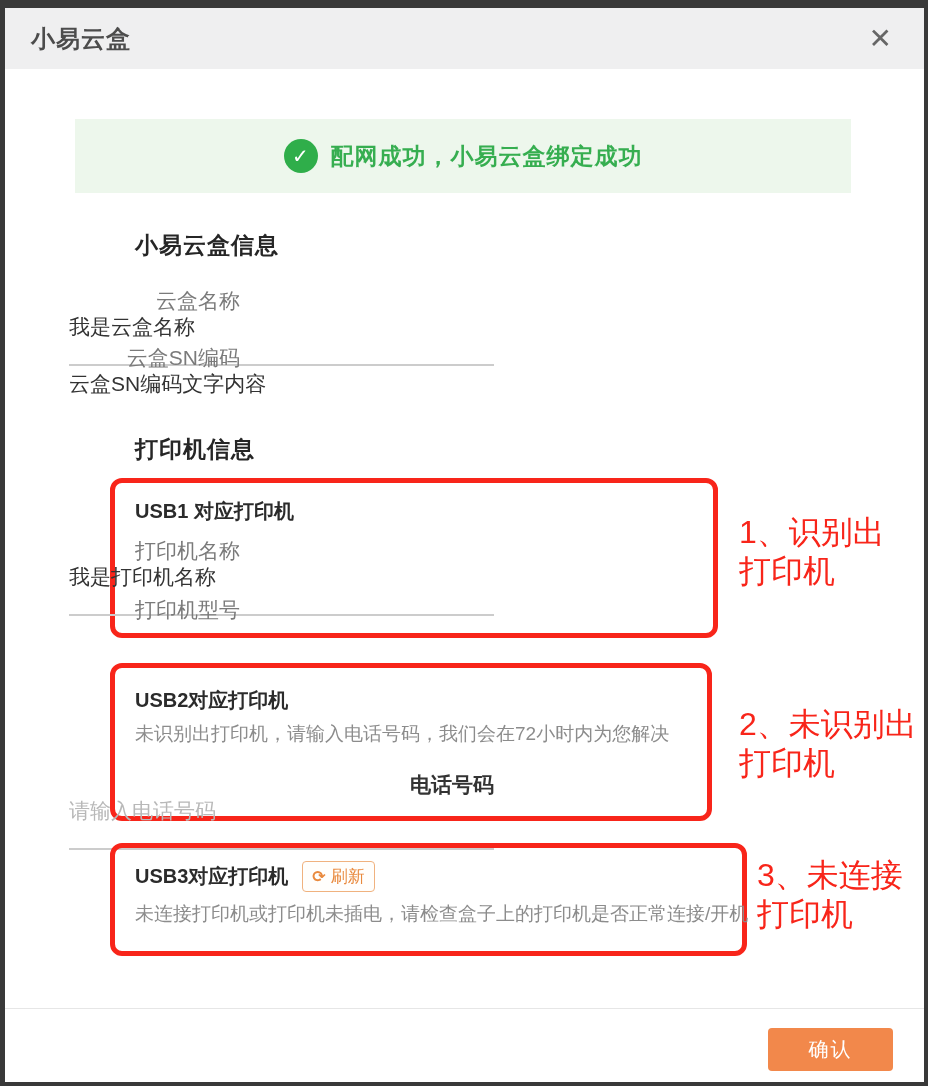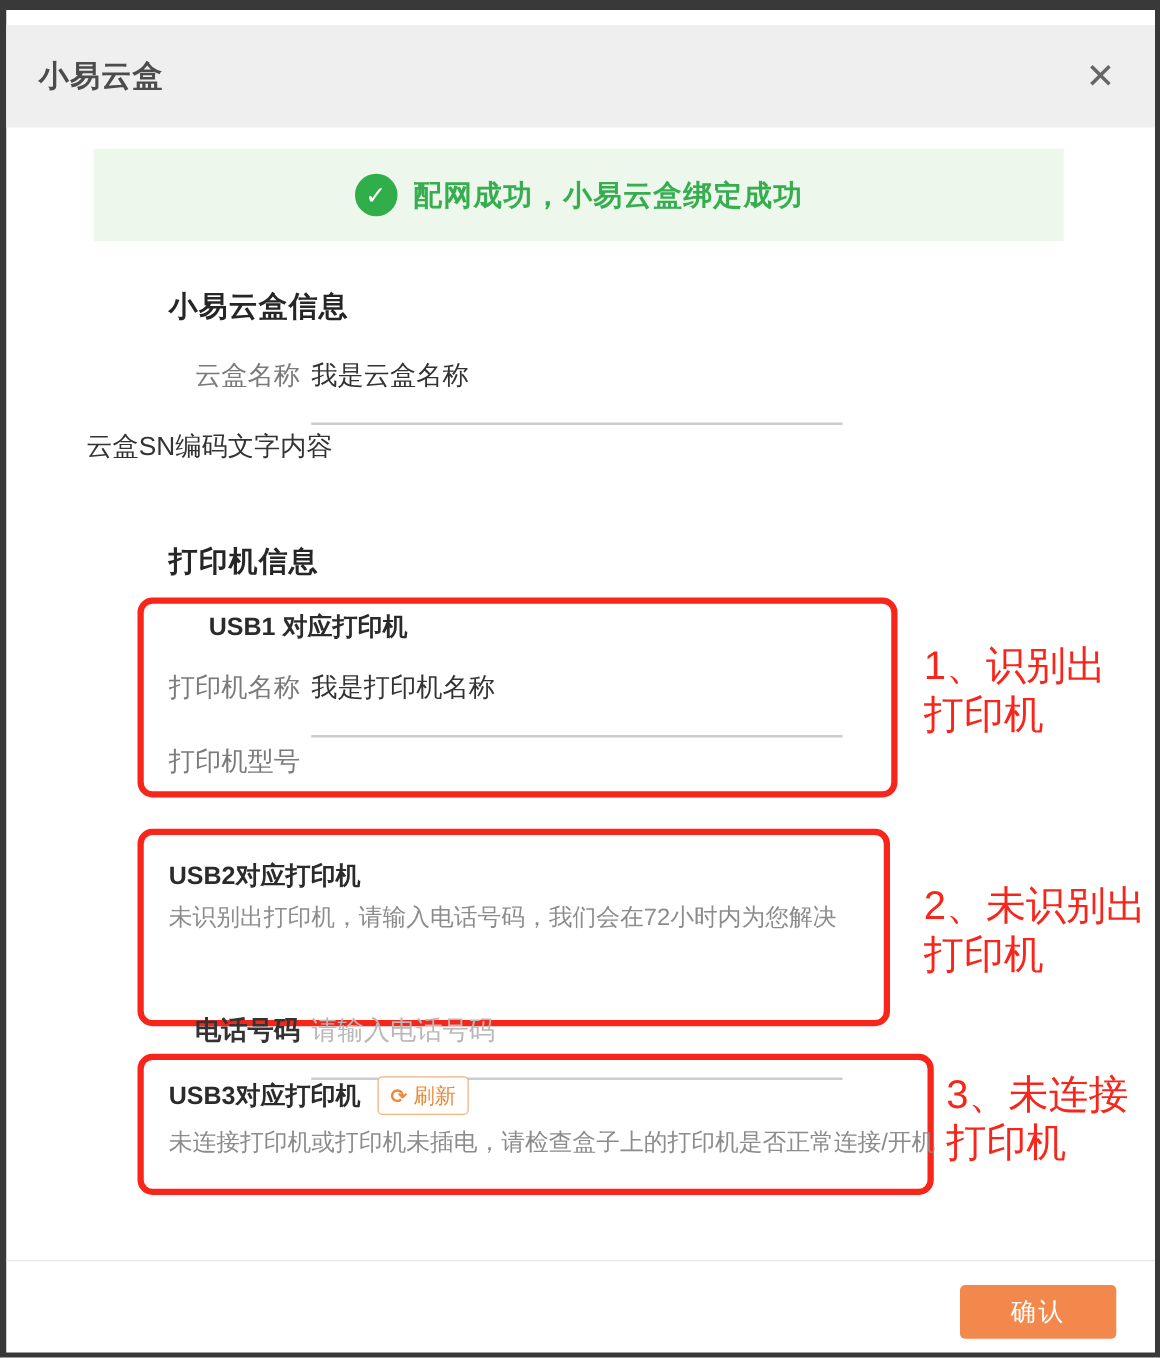--- a/index.html
+++ b/index.html
@@ -8,21 +8,21 @@
     background:#393939;
     font-family:"Liberation Sans","DejaVu Sans",sans-serif;
     overflow:hidden;
   }
   .modal{
     position:absolute;left:5px;top:8px;width:919px;height:1074px;
     background:#ffffff;
   }
   
   .header{
-    position:absolute;left:0;top:12px;width:100%;height:82px;
+    position:absolute;left:0;top:0;width:100%;height:61px;
     background:#efeff0;box-sizing:border-box;
     display:flex;align-items:center;justify-content:space-between;
     padding:0 32px 0 26px;
   }
   .header-title{font-size:24px;font-weight:bold;color:#4c4c4c;letter-spacing:1px;}
   .close-btn{font-size:28px;color:#666;cursor:pointer;line-height:1;}
   
   .banner{
     position:absolute;left:70px;top:111px;width:776px;height:74px;
     background:#edf7ec;display:flex;align-items:center;justify-content:center;gap:13px;
@@ -31,21 +31,21 @@
     width:34px;height:34px;border-radius:50%;background:#2fae4a;
     color:#fff;display:flex;align-items:center;justify-content:center;
     font-size:20px;font-weight:bold;flex:none;
   }
   .banner-text{font-size:23px;font-weight:bold;color:#36ae50;letter-spacing:1px;}
   
   .section-heading{
     position:absolute;font-size:23px;font-weight:bold;color:#262626;letter-spacing:1px;
   }
   
-  .form-row{position:absolute;left:55px;display:flex;align-items:flex-start;}
+  .form-row{position:absolute;left:55px;display:flex;align-items:flex-start;flex-direction:column;}
   .form-label{
     width:180px;flex:none;text-align:right;
     font-size:21px;color:#7a7a7a;line-height:26px;
   }
   .form-label.bold{color:#333;font-weight:bold;}
   .form-value{
     margin-left:9px;font-size:21px;color:#333;line-height:26px;
   }
   .underfield{
     width:425px;box-sizing:border-box;
@@ -109,47 +109,48 @@
   </div>
 
   <div class="section-heading" style="left:130px;top:222px;">小易云盒信息</div>
 
   <div class="form-row" style="top:280px;">
     <span class="form-label">云盒名称</span>
     <input class="underfield" type="text" value="我是云盒名称" style="">
   </div>
 
   <div class="form-row" style="top:337px;">
+    <span class="form-label">云盒SN编码</span>
     <span class="form-value">云盒SN编码文字内容</span>
   </div>
 
   <div class="section-heading" style="left:130px;top:426px;">打印机信息</div>
 
   <div class="redbox" style="left:105px;top:470px;width:608px;height:160px;"></div>
-  <div class="usb-title" style="left:130px;top:480px;margin-left:32px;">USB1 对应打印机</div>
+  <div class="usb-title" style="left:130px;top:490px;">USB1 对应打印机</div>
 
   <div class="form-row" style="top:530px;">
     <span class="form-label">打印机名称</span>
     <input class="underfield" type="text" value="我是打印机名称" style="">
   </div>
 
   <div class="form-row" style="top:589px;">
     <span class="form-label">打印机型号</span>
   </div>
 
   <div class="annotation" style="left:734px;top:505px;">
     <div>1、识别出</div>
     <div>打印机</div>
   </div>
 
   <div class="redbox" style="left:105px;top:655px;width:602px;height:158px;"></div>
   <div class="usb-title" style="left:130px;top:679px;">USB2对应打印机</div>
   <div class="usb-desc" style="left:130px;top:713px;">未识别出打印机，请输入电话号码，我们会在72小时内为您解决</div>
 
-  <div class="form-row" style="top:804px;">
+  <div class="form-row" style="top:764px;align-items:flex-end;">
     <span class="form-label bold">电话号码</span>
     <input class="underfield" type="text" placeholder="请输入电话号码" style="">
   </div>
 
   <div class="annotation" style="left:734px;top:697px;">
     <div>2、未识别出</div>
     <div>打印机</div>
   </div>
 
   <div class="redbox" style="left:105px;top:835px;width:637px;height:113px;"></div>

